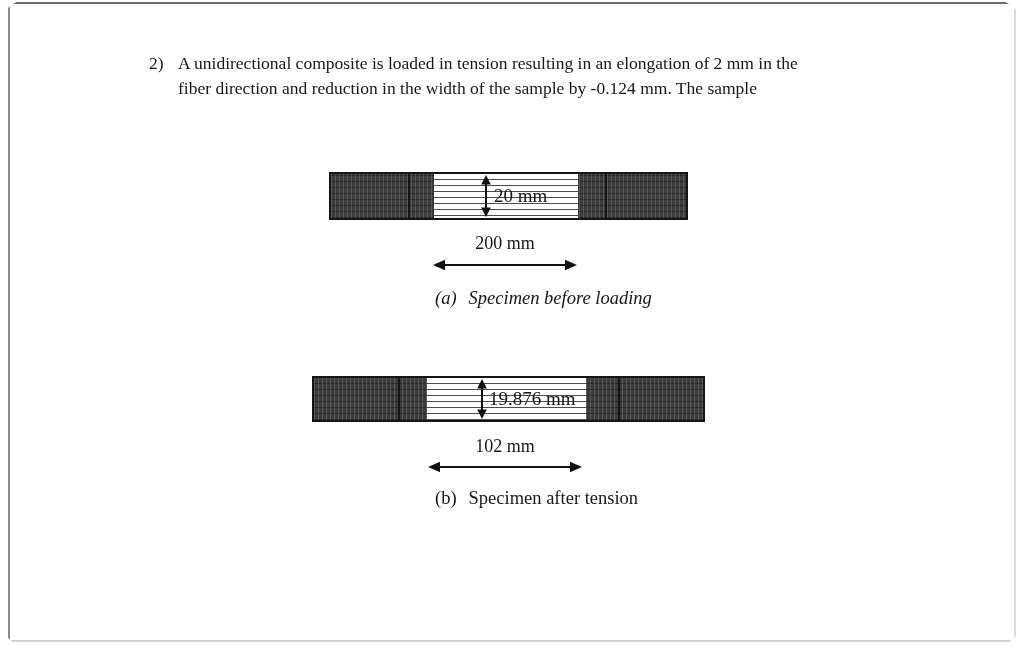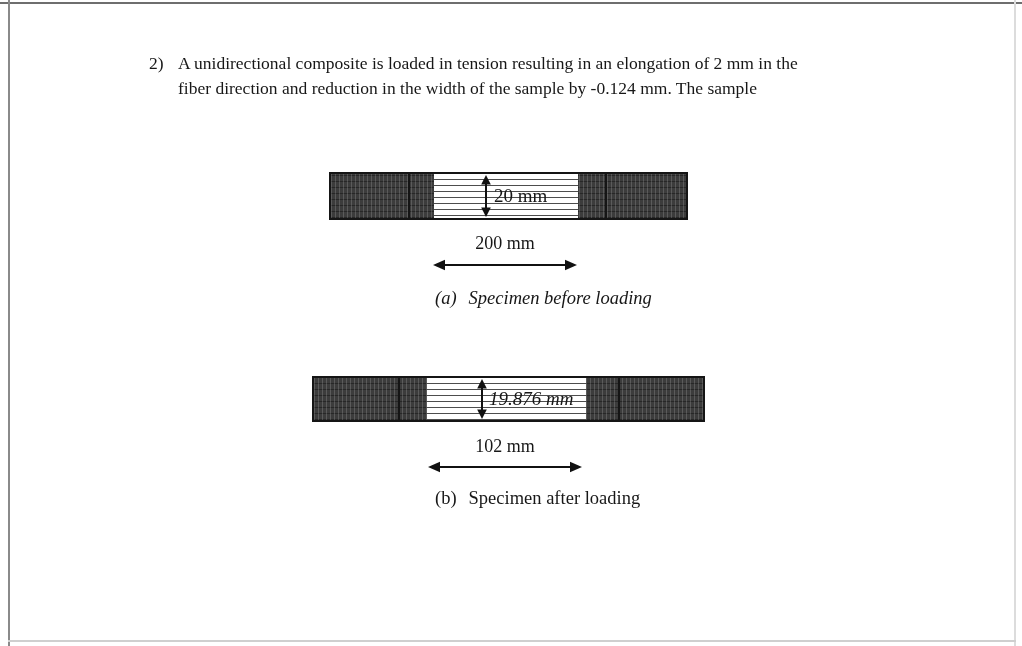--- a/index.html
+++ b/index.html
@@ -3,20 +3,21 @@
 <meta charset="utf-8">
 <style>
   html,body{margin:0;padding:0;background:#fff;}
   .page{
     position:relative;
     width:1022px;height:646px;
     background:#ffffff;
     font-family:"Liberation Serif", serif;
     color:#171717;
     overflow:hidden;
+    border-radius:27px;
   }
   
   .edge{position:absolute;background:#6e6e6e;}
   .edge-top{left:0;top:2px;width:1022px;height:2px;}
   .edge-left{left:8px;top:0;width:2px;height:646px;background:#8a8a8a;}
   .edge-right{left:1014px;top:0;width:2px;height:646px;background:#dcdcdc;}
   .edge-bottom{left:8px;top:640px;width:1008px;height:2px;background:#cfcfcf;}
 
   
   .problem{position:absolute;left:149px;top:51px;font-size:17.5px;line-height:25px;}
@@ -48,21 +49,21 @@
   .bar-a .divider-l{left:77px;}
   .bar-a .divider-r{left:274px;}
   .bar-a .v-arrow{left:46px;}
   .bar-a .width-label{left:60px;font-family:Liberation Serif, serif;}
   .len-label-a{left:433px;top:233px;width:144px;}
   .h-arrow-a{left:433px;top:258px;}
   .caption-a{left:435px;top:288px;font-style:italic;}
 
   
   .bar-b{left:312px;top:376px;width:393px;height:46px;}
-  .bar-b .gauge{left:113px;width:159px;font-style:italic;}
+  .bar-b .gauge{left:113px;width:159px;}
   .bar-b .divider-l{left:84px;}
   .bar-b .divider-r{left:304px;}
   .bar-b .v-arrow{left:49px;}
   .bar-b .width-label{left:62px;}
   .len-label-b{left:428px;top:436px;width:154px;}
   .h-arrow-b{left:428px;top:460px;}
   .caption-b{left:435px;top:488px;}
 </style>
 </head>
 <body>
@@ -113,16 +114,16 @@
     </div>
     <div class="divider divider-r"></div>
   </div>
   <div class="length-label len-label-b">102 mm</div>
   <svg class="h-arrow h-arrow-b" width="154" height="14" viewBox="0 0 154 14">
     <line x1="9" y1="7" x2="145" y2="7" stroke="#111" stroke-width="2"></line>
     <polygon points="0,7 12,1.8 12,12.2" fill="#111"></polygon>
     <polygon points="154,7 142,1.8 142,12.2" fill="#111"></polygon>
   </svg>
   <div class="caption caption-b">
-    <span class="cap-prefix">(b)</span><span>Specimen after loading</span>
+    <span class="cap-prefix">(b)</span><span>Specimen after tension</span>
   </div>
 
 </div>
 
 </body></html>

